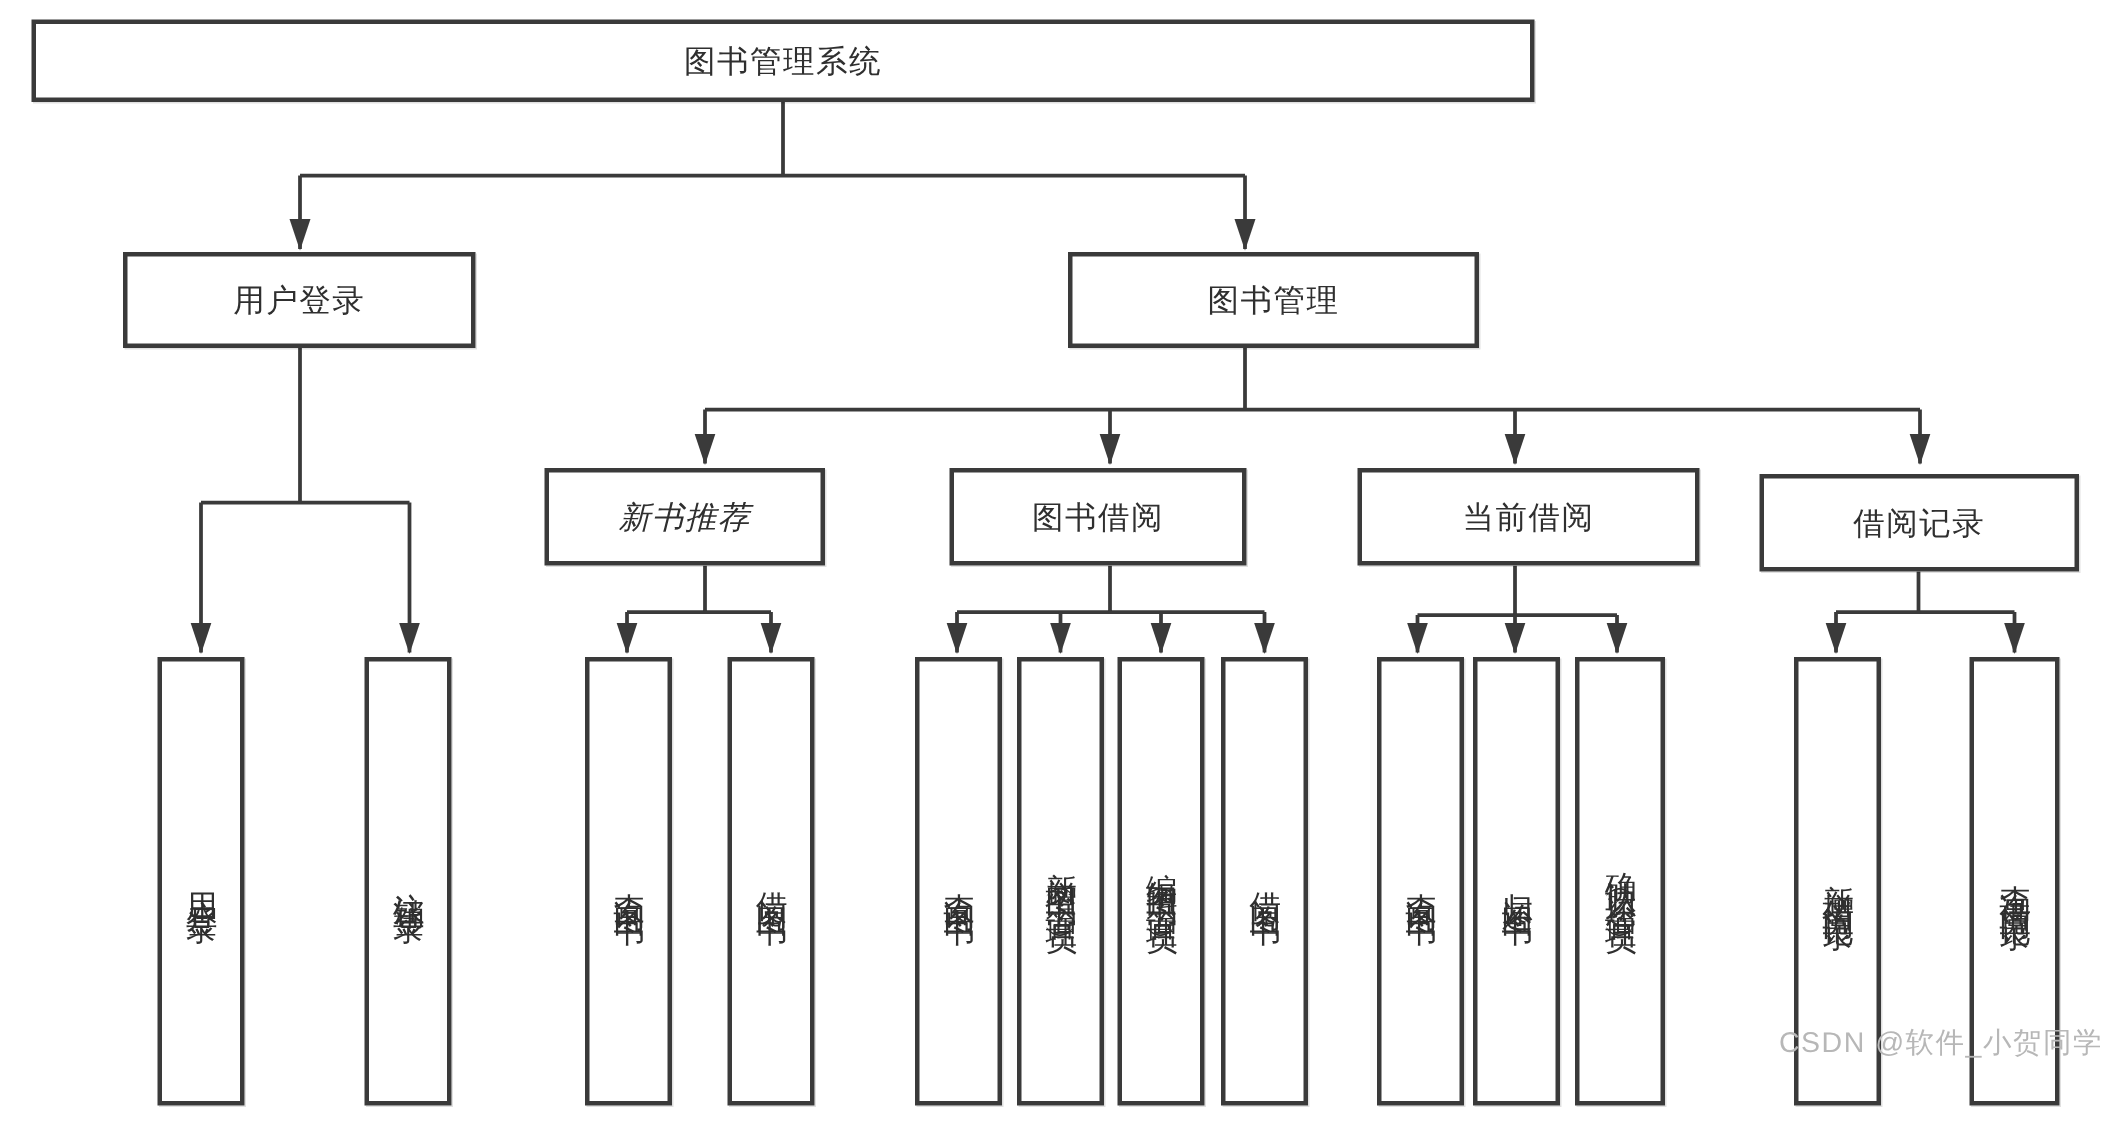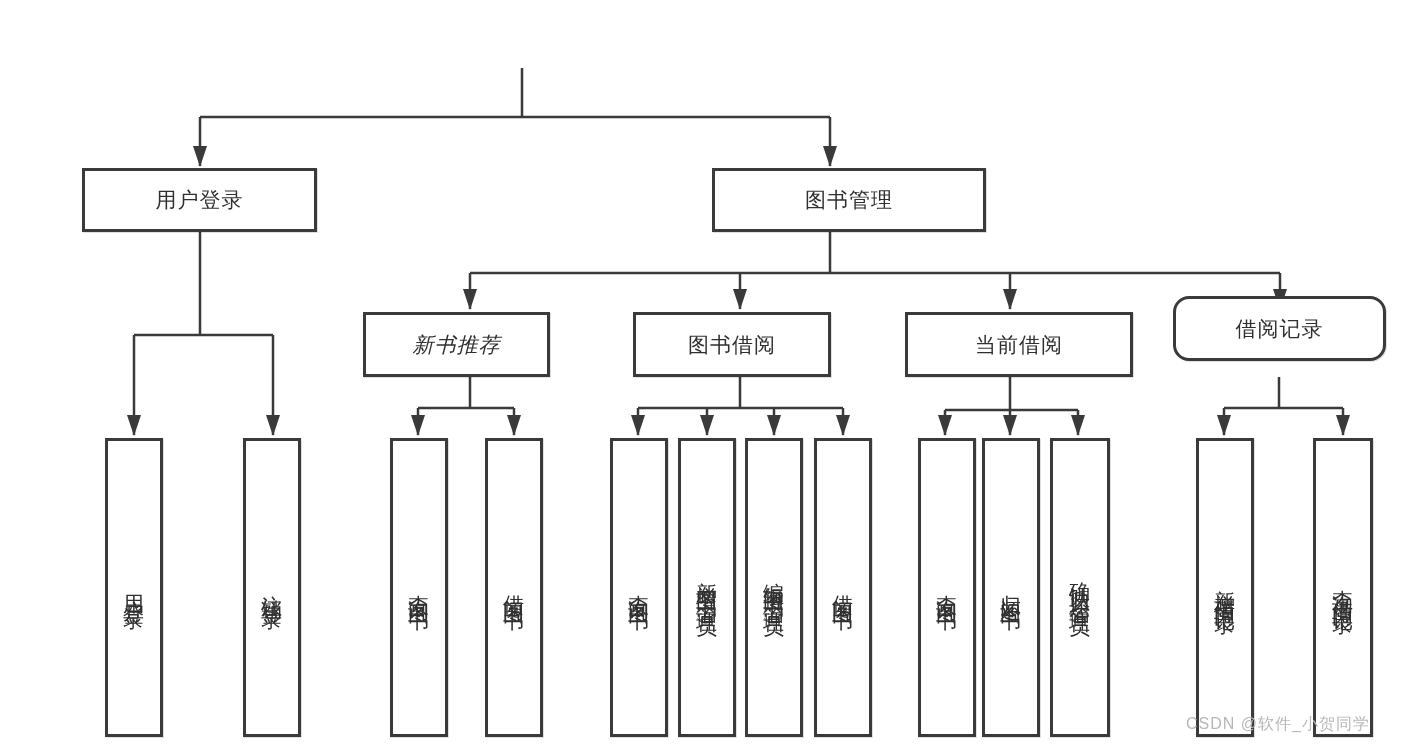--- a/index.html
+++ b/index.html
@@ -38,22 +38,22 @@
     writing-mode: vertical-rl;
     text-orientation: mixed;
     letter-spacing: 5px;
     font-size: 21px;
     line-height: 1;
     color: #2f2f2f;
   }
   .watermark {
     position: absolute;
     left: 1186px;
-    top: 714px;
-    font-size: 16px;
+    top: 682px;
+    font-size: 19px;
     color: #b7b7b7;
     letter-spacing: 1px;
     white-space: nowrap;
   }
 </style>
 </head>
 <body>
 
 <div class="canvas">
 
@@ -93,38 +93,41 @@
       <line x1="945" y1="410" x2="945" y2="435" marker-end="url(#arw)"></line>
       <line x1="1010" y1="410" x2="1010" y2="435" marker-end="url(#arw)"></line>
       <line x1="1078" y1="410" x2="1078" y2="435" marker-end="url(#arw)"></line>
 
       <path d="M1279,377 V408 M1224,408 H1343"></path>
       <line x1="1224" y1="408" x2="1224" y2="435" marker-end="url(#arw)"></line>
       <line x1="1343" y1="408" x2="1343" y2="435" marker-end="url(#arw)"></line>
     </g>
   </svg>
 
+  <div class="node" style="left:21px; top:13px; width:1002px; height:55px;">
+    <span>图书管理系统</span>
+  </div>
 
   <div class="node" style="left:82px; top:168px; width:235px; height:64px;">
     <span>用户登录</span>
   </div>
   <div class="node" style="left:712px; top:168px; width:274px; height:64px;">
     <span>图书管理</span>
   </div>
 
   <div class="node" style="left:363px; top:312px; width:187px; height:65px;font-style:italic;">
     <span>新书推荐</span>
   </div>
   <div class="node" style="left:633px; top:312px; width:198px; height:65px;">
     <span>图书借阅</span>
   </div>
   <div class="node" style="left:905px; top:312px; width:228px; height:65px;">
     <span>当前借阅</span>
   </div>
-  <div class="node" style="left:1173px; top:296px; width:213px; height:65px;border-radius:16px;">
+  <div class="node" style="left:1173px; top:316px; width:213px; height:65px;">
     <span>借阅记录</span>
   </div>
 
   <div class="node leaf" style="left:105px;">
     <span class="vtext">用户登录</span>
   </div>
   <div class="node leaf" style="left:243px;">
     <span class="vtext">注销登录</span>
   </div>
 

